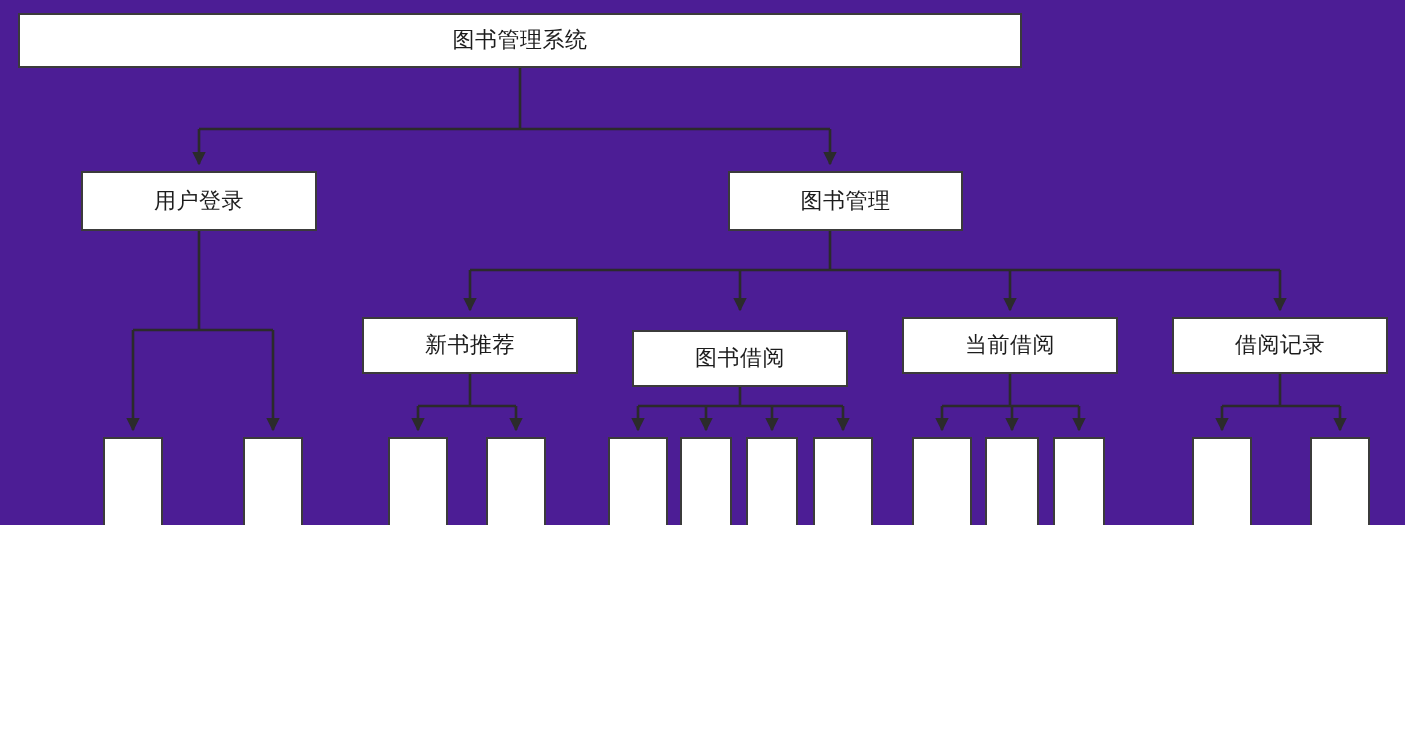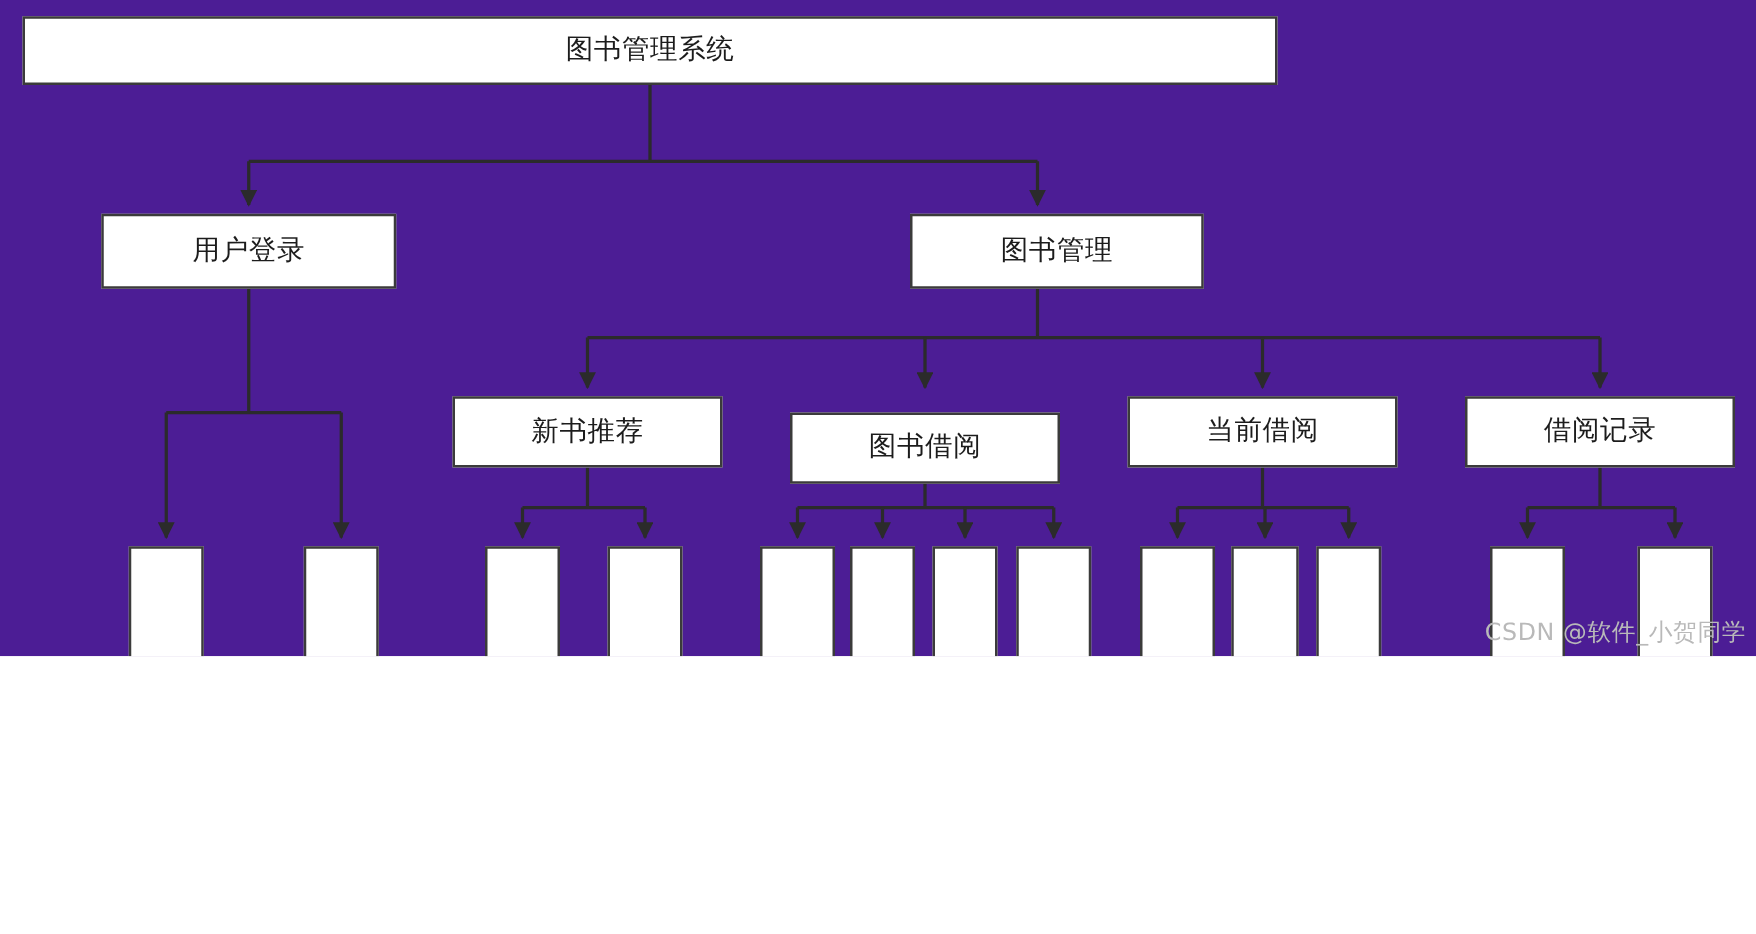--- a/index.html
+++ b/index.html
@@ -182,14 +182,13 @@
         <span class="vlabel">确认归还（管理员）</span>
       </div>
       <div class="node vertical center-text" style="left: 1192px; top: 437px; width: 60px; height: 298px;">
         <span class="vlabel">新增借阅记录</span>
       </div>
       <div class="node vertical center-text" style="left: 1310px; top: 437px; width: 60px; height: 298px;">
         <span class="vlabel">查询借阅记录</span>
       </div>
     </div>
 
-  <div id="watermark">CSDN @软件_小贺同学</div>
 </div>
 
 </body></html>

